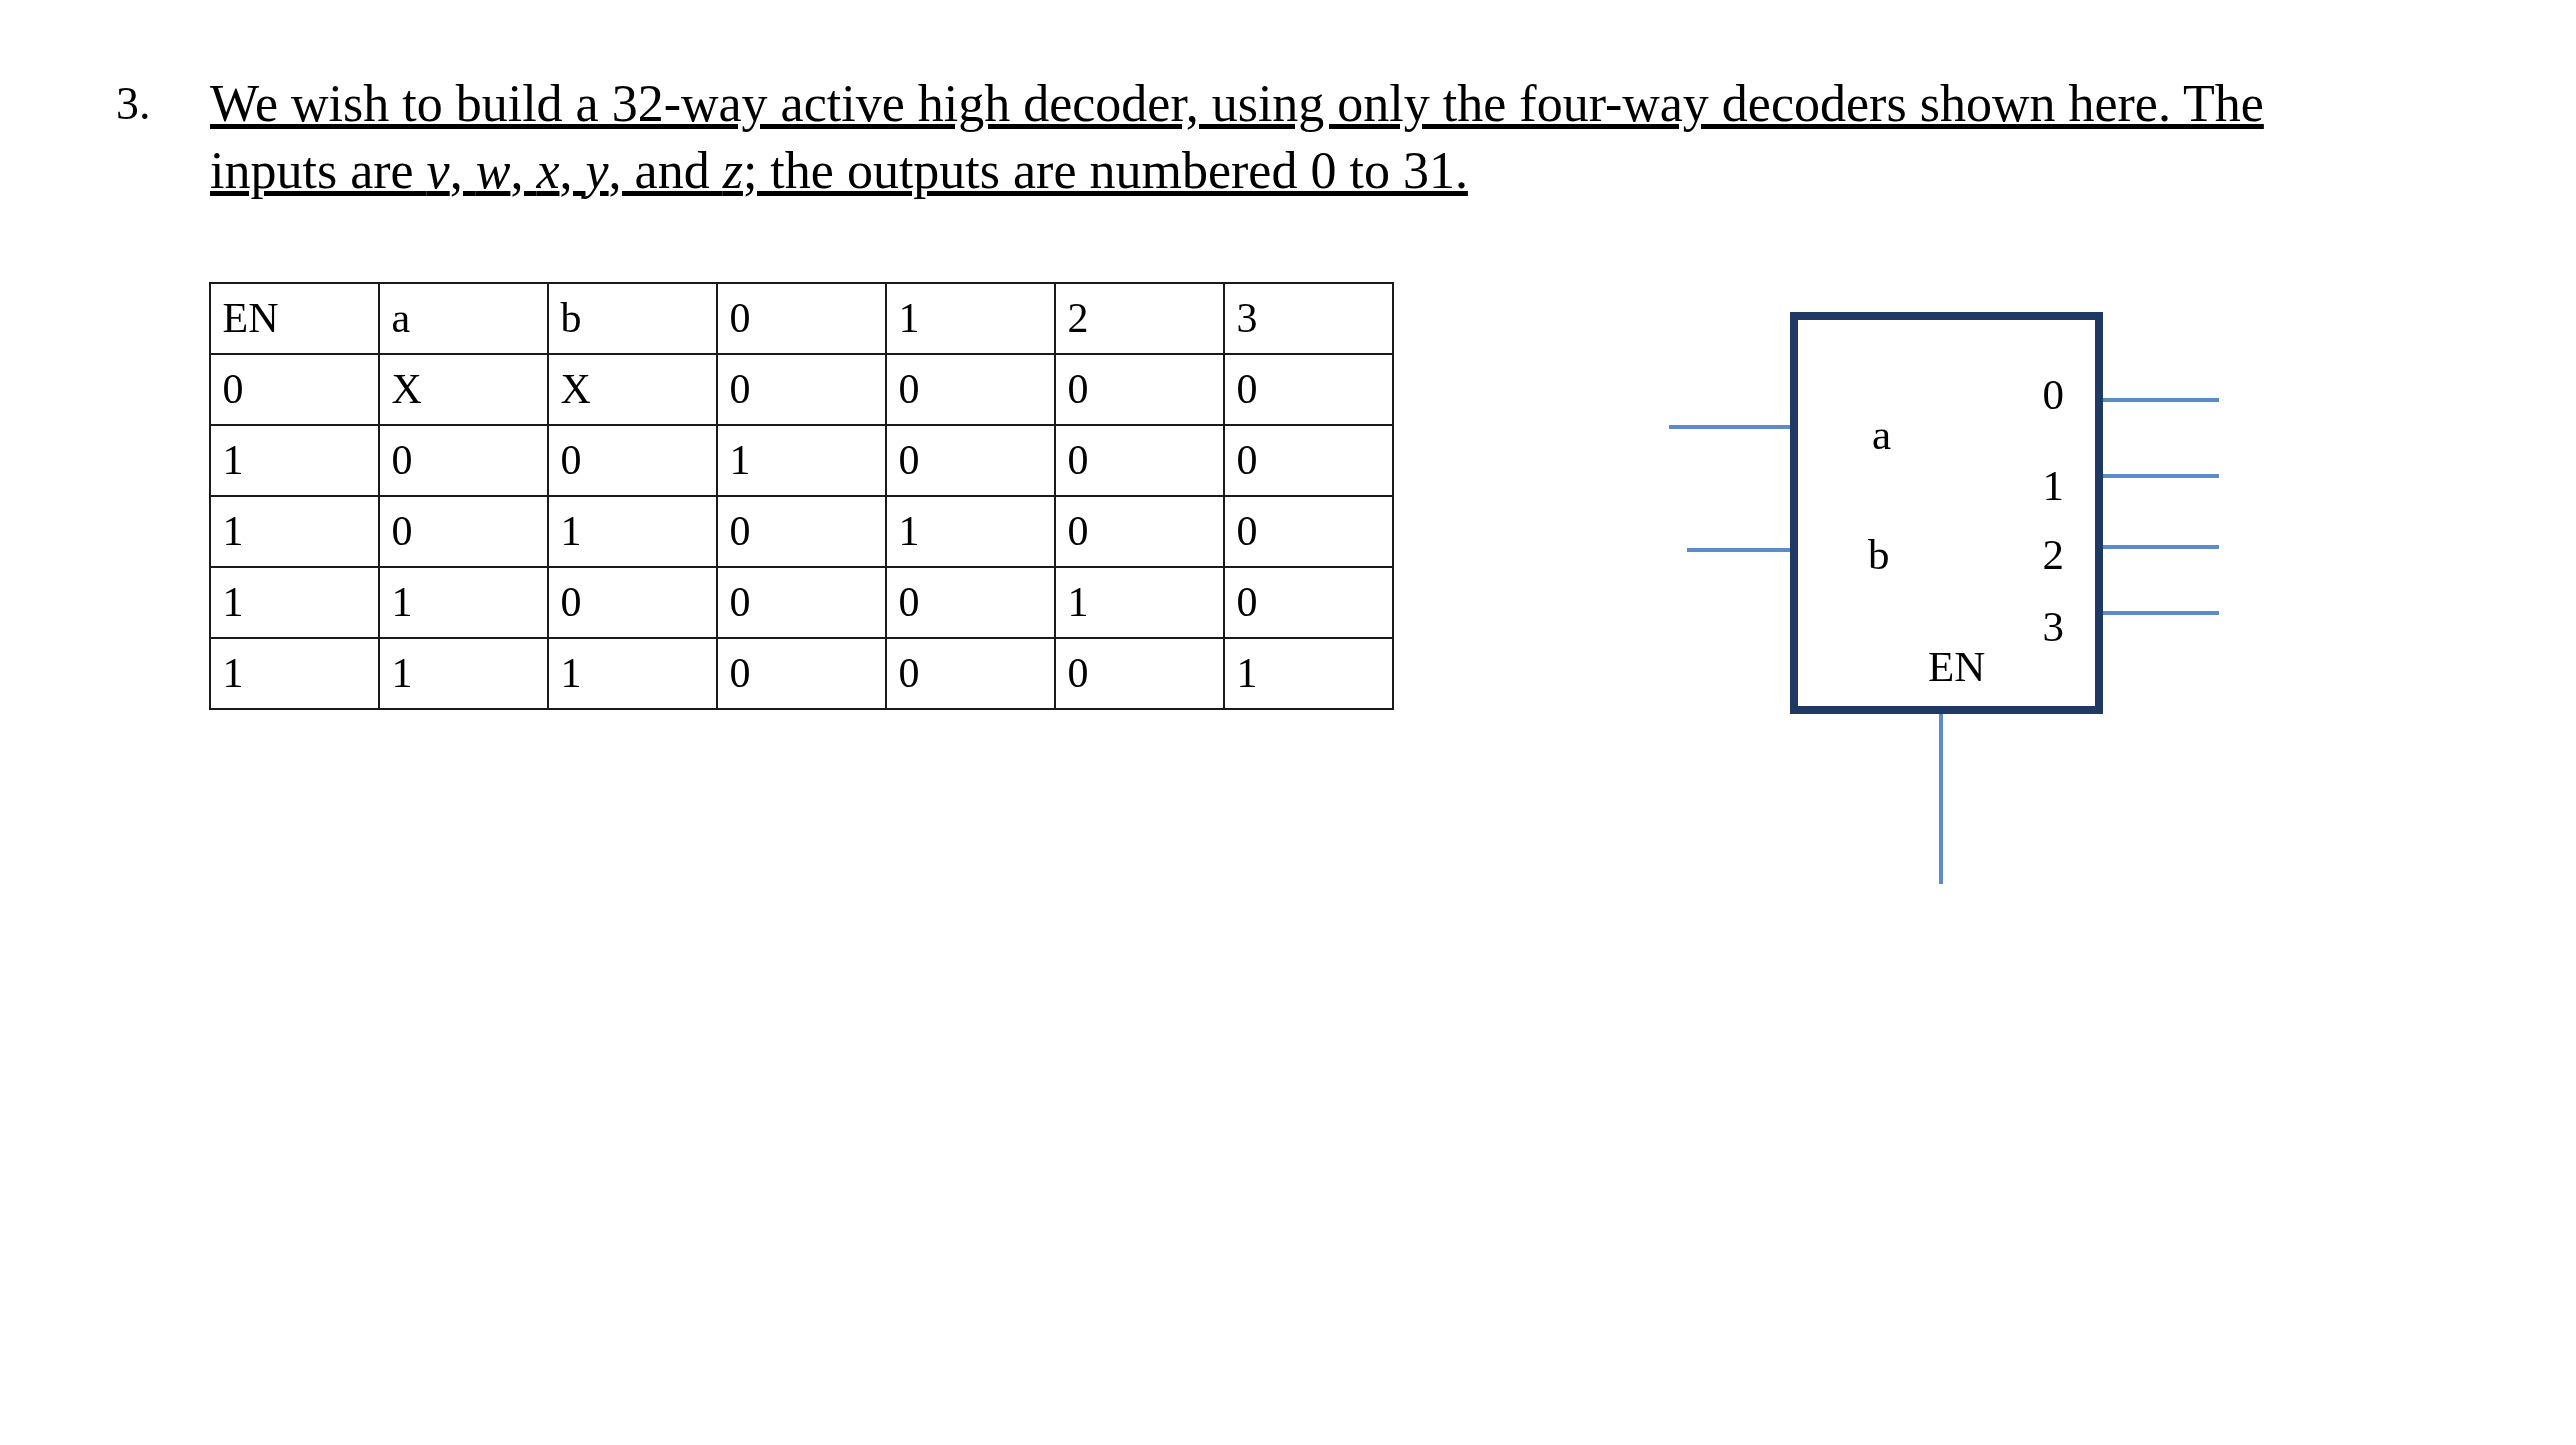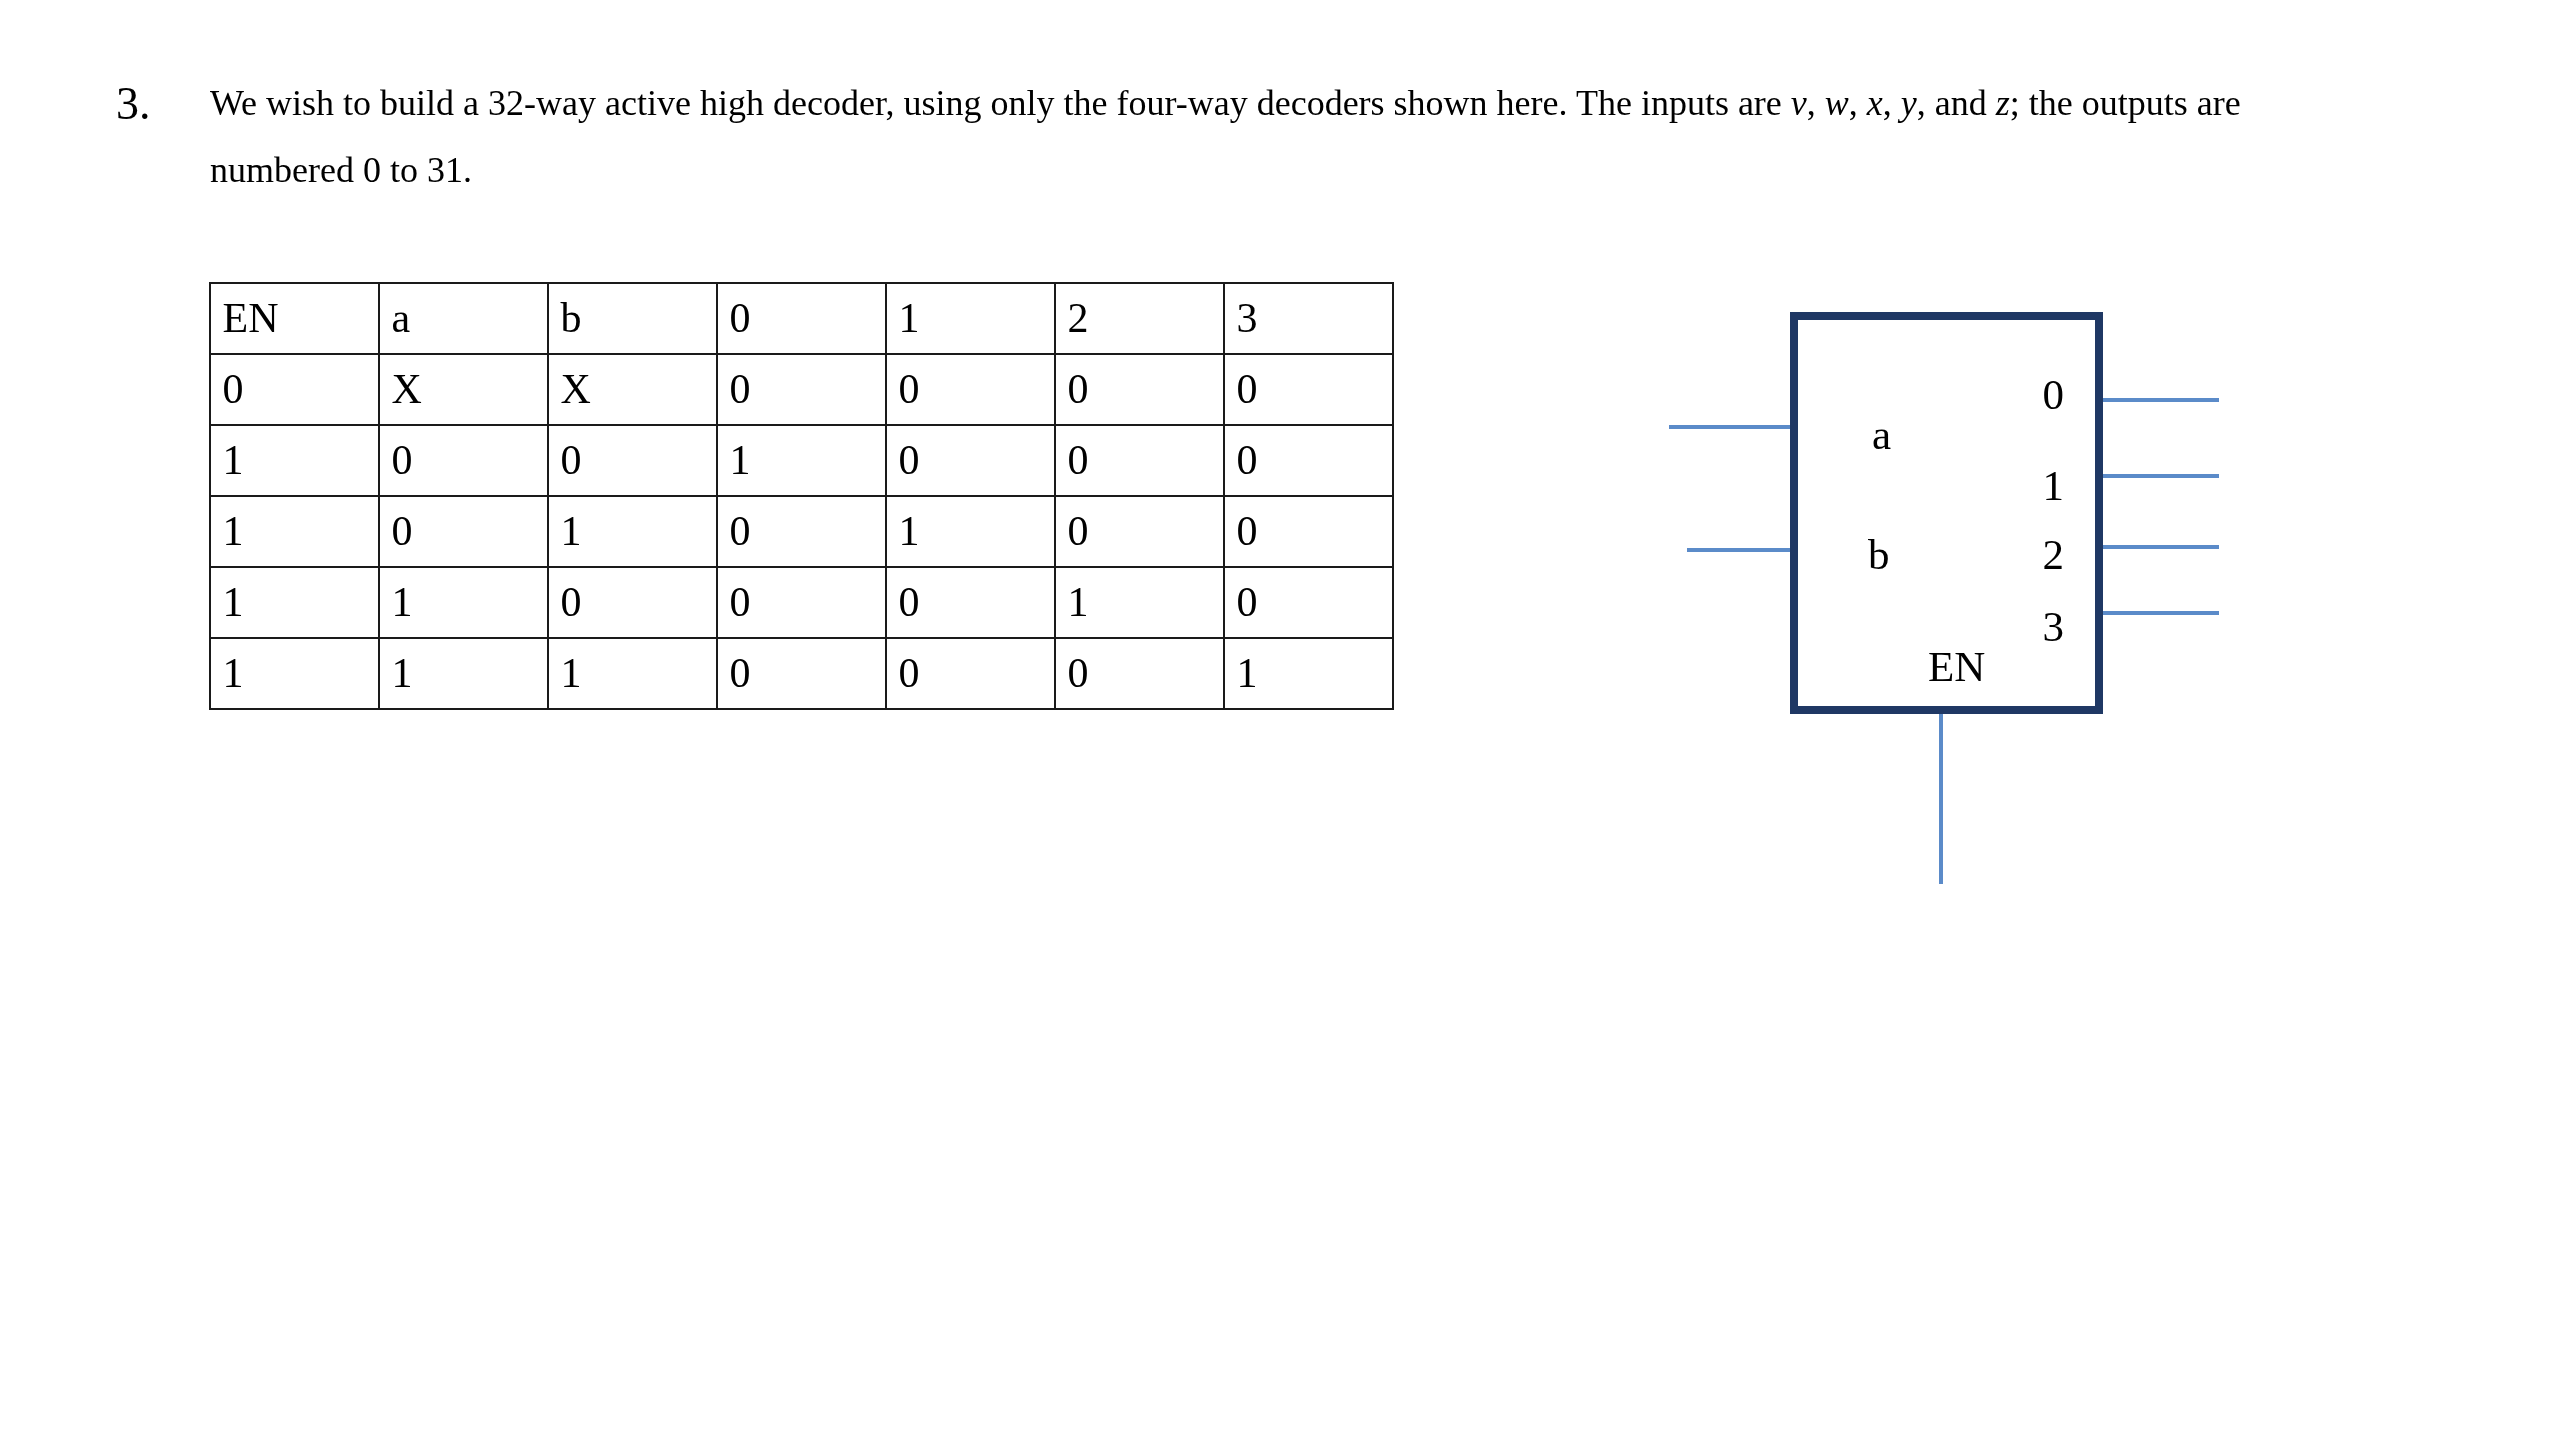--- a/index.html
+++ b/index.html
@@ -26,24 +26,25 @@
     align-items: flex-start;
   }
   #question-number {
     font-size: 46px;
     line-height: 67px;
     width: 94px;
     flex: 0 0 94px;
     text-align: left;
   }
   #question-text {
-    font-size: 36px;
+    font-size: 52px;
     line-height: 67px;
     width: 2129px;
     text-align: left;
+    text-decoration: underline;
   }
   #question-text .var {
     font-style: italic;
   }
 
   
   #truth-table {
     position: absolute;
     left: 209px;
     top: 282px;

